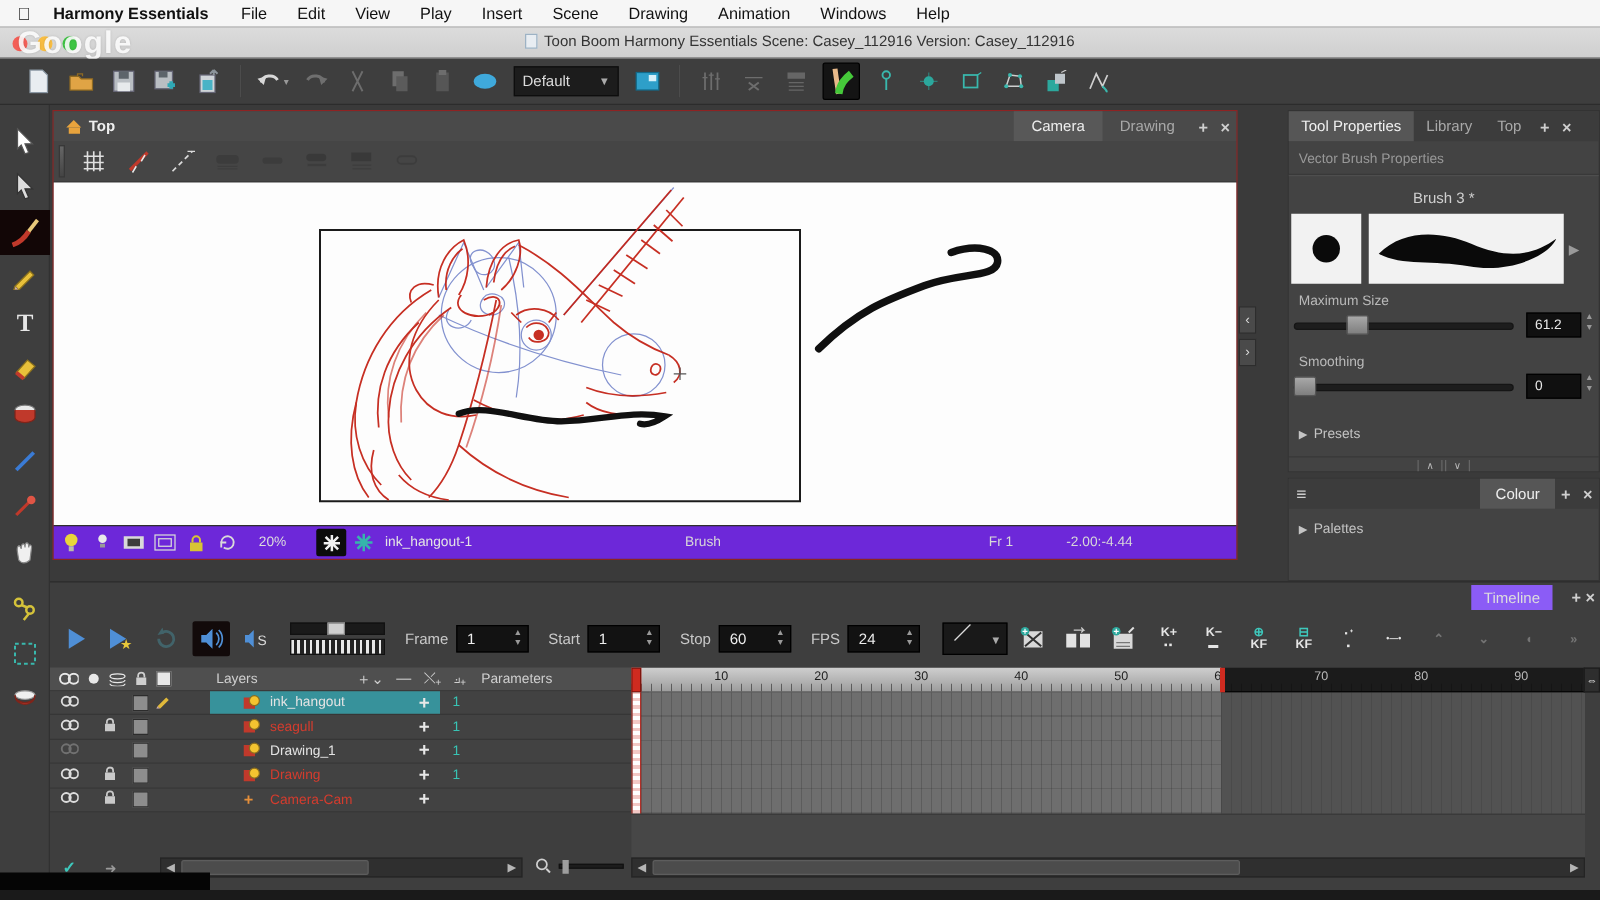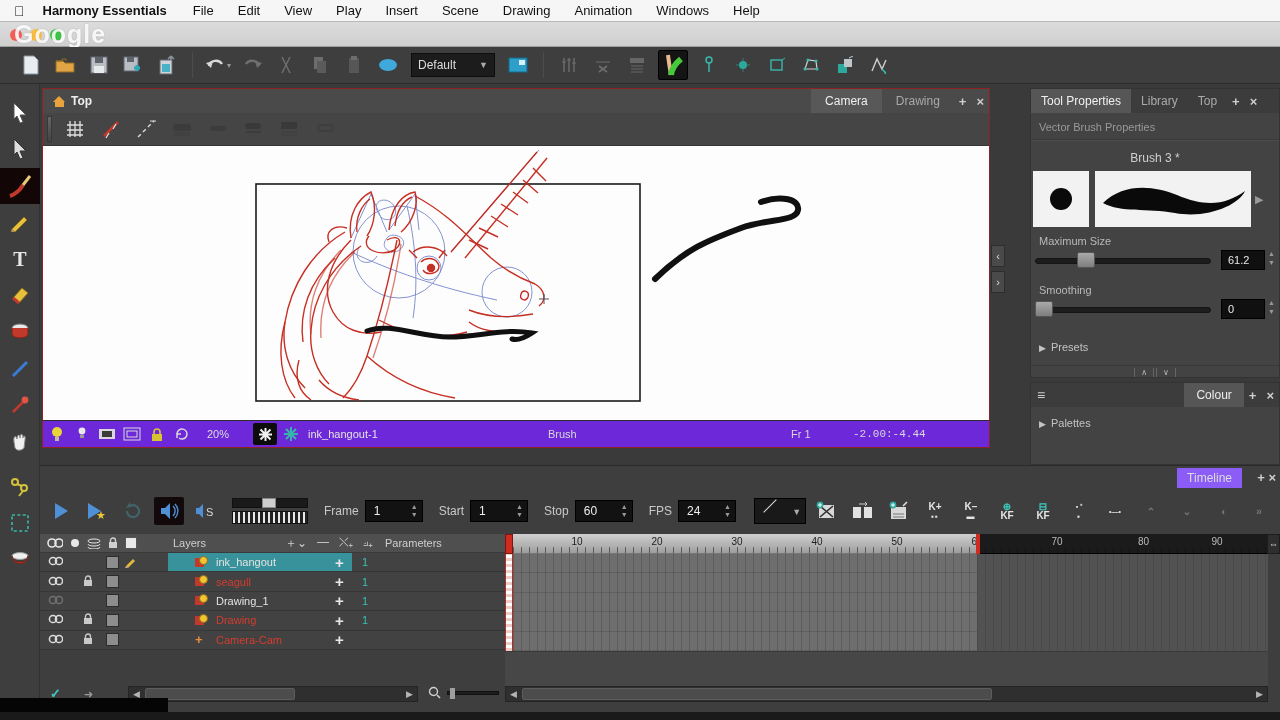--- a/index.html
+++ b/index.html
@@ -62,21 +62,21 @@
   .cpt-ico { width:30px; height:24px; display:flex; align-items:center; justify-content:center; margin-right:6px; }
   .canvas { position:absolute; top:57px; left:0; right:0; bottom:27px; background:#fdfdfd; overflow:hidden; }
   .cp-status { position:absolute; left:0; right:0; bottom:0; height:27px; background:#6d28d9; border-top:1px solid #2e2e2e;
     display:flex; align-items:center; font-size:11px; color:#cfcfcf; }
   .st-ico { width:22px; height:20px; display:flex; align-items:center; justify-content:center; margin-left:3px; }
   .st-zoom { margin:0 14px; color:#ddd; }
   .flower-box { width:24px; height:22px; background:#0c0c0c; border-radius:2px; display:flex; align-items:center; justify-content:center; margin-left:10px;}
   .st-layer { margin-left:6px; color:#e4e4e4; }
   .st-tool { position:absolute; left:505px; color:#d8d8d8; }
   .st-fr { position:absolute; left:748px; color:#d8d8d8; }
-  .st-coords { position:absolute; left:810px; color:#d8d8d8; font-family:Liberation Mono, monospace; }
+  .st-coords { position:absolute; left:810px; color:#d8d8d8; font-family:Liberation Sans, sans-serif; }
 
   .collapse-strip { position:absolute; top:245px; left:991px; width:14px; height:52px; display:flex; flex-direction:column; gap:4px; }
   .col-btn { width:14px; height:22px; background:#4a4a4a; border:1px solid #2d2d2d; color:#ddd; font-size:11px;
     display:flex; align-items:center; justify-content:center; }
 
   
   .right-col { position:absolute; top:88px; left:1030px; width:250px; height:377px; }
   .tp-panel { position:absolute; top:0; left:0; width:250px; height:290px; background:#434343; border:1px solid #333; }
   .tp-tabs { display:flex; align-items:center; height:24px; background:#3c3c3c; font-size:12px; }
   .tp-tab { padding:0 10px; height:100%; display:flex; align-items:center; color:#a9a9a9; }
@@ -213,20 +213,21 @@
     <span id="menu-items"><span class="menu-item">File</span><span class="menu-item">Edit</span><span class="menu-item">View</span><span class="menu-item">Play</span><span class="menu-item">Insert</span><span class="menu-item">Scene</span><span class="menu-item">Drawing</span><span class="menu-item">Animation</span><span class="menu-item">Windows</span><span class="menu-item">Help</span></span>
   </div>
 
   <div class="titlebar">
     <div class="tl-lights">
       <span class="light red"></span>
       <span class="light yel"></span>
       <span class="light grn"></span>
     </div>
     <span class="wm-google">Google</span>
+    <div class="tb-title"><span class="doc-ico"></span><span>Toon Boom Harmony Essentials Scene: Casey_112916 Version: Casey_112916</span></div>
   </div>
 
   <div class="main-toolbar">
     <span style="width:14px"></span>
     <span class="mt-ico">
         <svg width="16" height="20">
           <path d="M1 1h10l4 4v14H1z" fill="#e9edf1" stroke="#8a97a3"></path>
         </svg>
       </span>
     <span class="mt-ico">
@@ -940,21 +941,21 @@
             <div class="ruler-ticks" style="opacity:.5"></div>
           </div>
         <div id="ruler-nums">
             <span class="ruler-num on-light" style="left: 72px;">10</span>
             <span class="ruler-num on-light" style="left: 152px;">20</span>
             <span class="ruler-num on-light" style="left: 232px;">30</span>
             <span class="ruler-num on-light" style="left: 312px;">40</span>
             <span class="ruler-num on-light" style="left: 392px;">50</span>
             <span class="ruler-num on-light" style="left: 472px;">60</span>
             <span class="ruler-num on-dark" style="left: 552px;">70</span>
-            <span class="ruler-num on-dark" style="left: 632px; text-align: right;">80</span>
+            <span class="ruler-num on-dark" style="left: 632px;">80</span>
             <span class="ruler-num on-dark" style="left: 712px;">90</span>
           </div>
         <div class="scene-end-marker"></div>
         <div class="playhead-ruler"></div>
       </div>
       <div class="tracks">
         <div class="tracks-light"></div>
         <div class="tracks-dark"></div>
       </div>
       <div class="playhead-col"></div>

